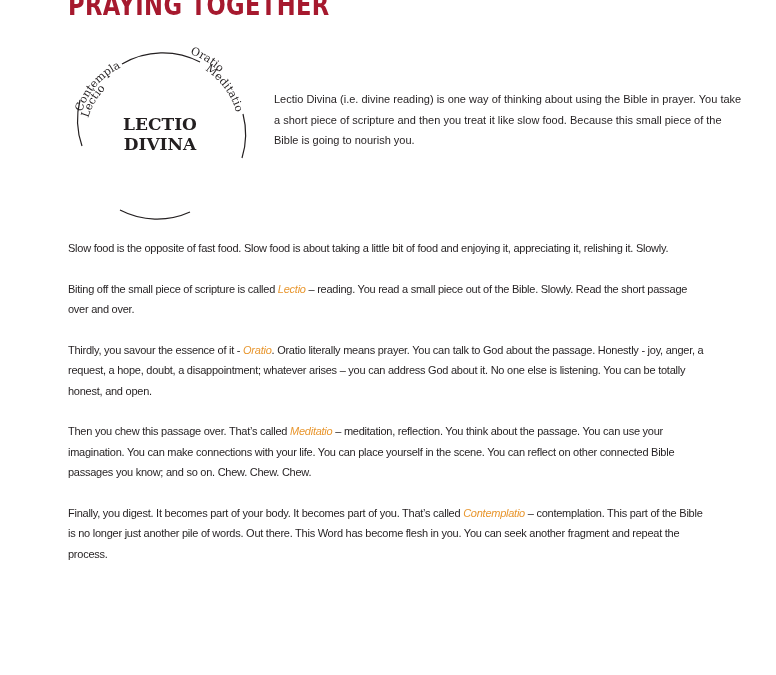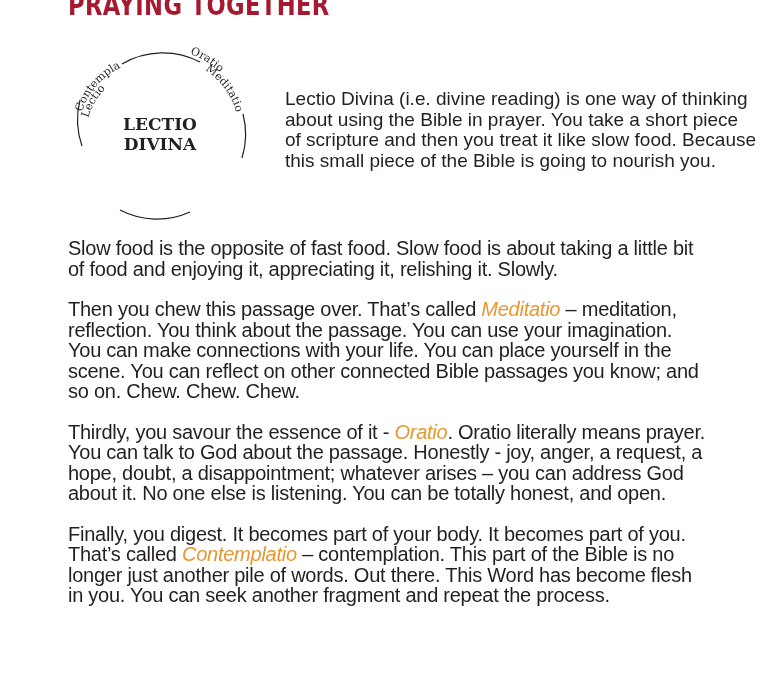--- a/index.html
+++ b/index.html
@@ -8,25 +8,25 @@
     position: relative; font-family: "Liberation Sans", "DejaVu Sans", sans-serif; color: #231f20;
   }
   .title {
     position: absolute; left: 68px; top: -12px;
     font-family: "DejaVu Sans", sans-serif; font-weight: bold;
     font-size: 29px; letter-spacing: 0.5px; color: #a6192e;
     transform: scaleX(0.78); transform-origin: left top; white-space: nowrap;
   }
   .emblem { position: absolute; left: 60px; top: 40px; width: 200px; height: 190px; }
   .intro {
-    position: absolute; left: 285px; top: 89px; width: 472px;
-    font-size: 19px; line-height: 20.5px; margin: 0;
+    position: absolute; left: 274px; top: 89px; width: 472px;
+    font-size: 11px; line-height: 20.5px; margin: 0;
   }
   .body { position: absolute; left: 68px; top: 238px; width: 640px; }
-  .body p { margin: 0 0 20px 0; font-size: 20px; line-height: 20.5px; letter-spacing: -0.25px; }
+  .body p { margin: 0 0 20px 0; font-size: 11px; line-height: 20.5px; letter-spacing: -0.25px; }
   .term { font-style: italic; color: #e8962e; }
 </style>
 </head>
 <body>
 
 <div class="title">PRAYING TOGETHER</div>
 
 <svg class="emblem" viewBox="0 0 200 190">
   <defs>
     <path id="arcTopLeft" d="M 28 78 A 72 72 0 0 1 85 28"></path>
@@ -47,16 +47,17 @@
     <text transform="rotate(180 100 95)"><textPath href="#arcBottomRight" startOffset="0"><tspan>Contemplatio</tspan></textPath></text>
   </g>
   <text x="100" y="90" text-anchor="middle" font-family="DejaVu Serif, serif" font-weight="bold" font-size="17" fill="#231f20">LECTIO</text>
   <text x="100" y="110" text-anchor="middle" font-family="DejaVu Serif, serif" font-weight="bold" font-size="17" fill="#231f20">DIVINA</text>
 </svg>
 
 <p class="intro">Lectio Divina (i.e. divine reading) is one way of thinking about using the Bible in prayer. You take a short piece of scripture and then you treat it like slow food. Because this small piece of the Bible is going to nourish you.</p>
 
 <div class="body">
   <p>Slow food is the opposite of fast food. Slow food is about taking a little bit of food and enjoying it, appreciating it, relishing it. Slowly.</p>
+  <p><span>Biting off the small piece of scripture is called </span><span class="term">Lectio</span><span> – reading. You read a small piece out of the Bible. Slowly. Read the short passage over and over.</span></p>
+  <p><span>Thirdly, you savour the essence of it - </span><span class="term">Oratio</span><span>. Oratio literally means prayer. You can talk to God about the passage. Honestly - joy, anger, a request, a hope, doubt, a disappointment; whatever arises – you can address God about it. No one else is listening. You can be totally honest, and open.</span></p>
   <p><span>Then you chew this passage over. That’s called </span><span class="term">Meditatio</span><span> – meditation, reflection. You think about the passage. You can use your imagination. You can make connections with your life. You can place yourself in the scene. You can reflect on other connected Bible passages you know; and so on. Chew. Chew. Chew.</span></p>
-  <p><span>Thirdly, you savour the essence of it - </span><span class="term">Oratio</span><span>. Oratio literally means prayer. You can talk to God about the passage. Honestly - joy, anger, a request, a hope, doubt, a disappointment; whatever arises – you can address God about it. No one else is listening. You can be totally honest, and open.</span></p>
   <p><span>Finally, you digest. It becomes part of your body. It becomes part of you. That’s called </span><span class="term">Contemplatio</span><span> – contemplation. This part of the Bible is no longer just another pile of words. Out there. This Word has become flesh in you. You can seek another fragment and repeat the process.</span></p>
 </div>
 
 </body></html>

